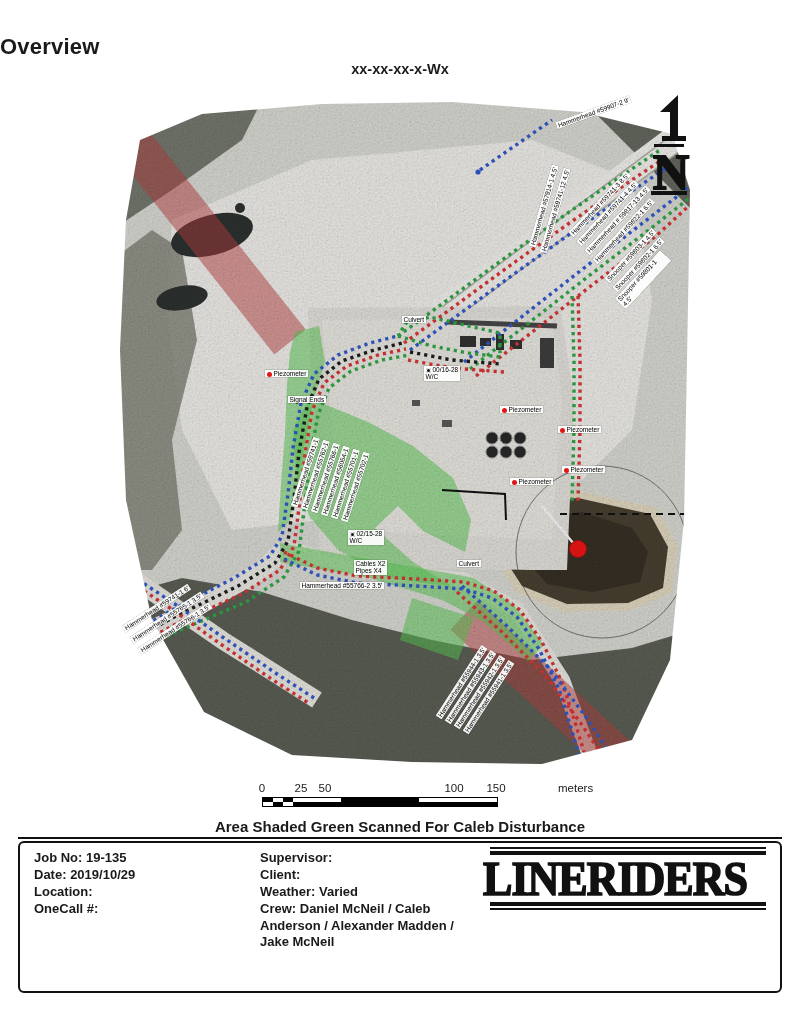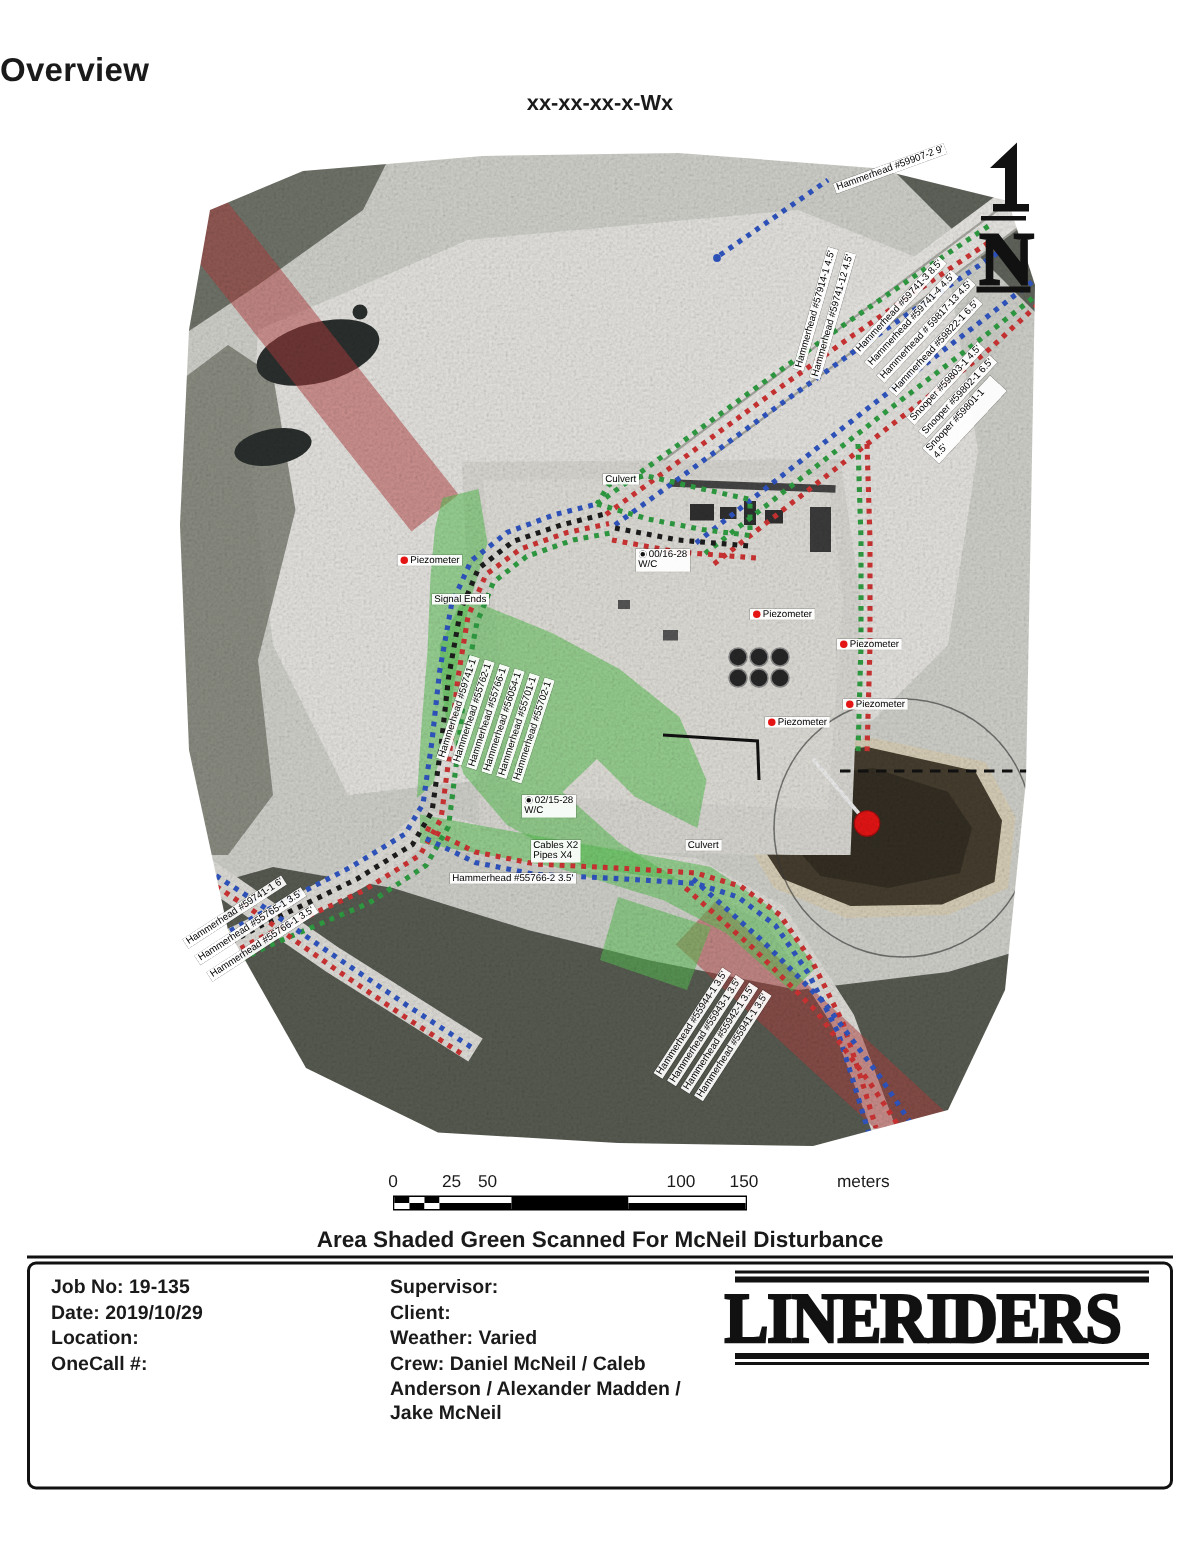--- a/index.html
+++ b/index.html
@@ -246,21 +246,21 @@
           <div class="b" style="width:10px"></div>
         <div class="w" style="width:10px"></div>
           <div class="b" style="width:9px"></div>
         <div class="b" style="width:39px"></div>
           <div class="b" style="width:78px"></div>
         <div class="b" style="width:78px"></div>
       </div>
     </div>
   </div>
 
-  <div class="banner">Area Shaded Green Scanned For McNeil Disturbance</div>
+  <div class="banner">Area Shaded Green Scanned For Caleb Disturbance</div>
   <div class="banner-rule"></div>
 
   <div class="footer">
     <div class="jobcol">
       <div><span>Job No:</span> <span>19-135</span></div>
       <div><span>Date:</span> <span>2019/10/29</span></div>
       <div><span>Location:</span> <span></span></div>
       <div><span>OneCall #:</span> <span></span></div>
     </div>
     <div class="detcol">

